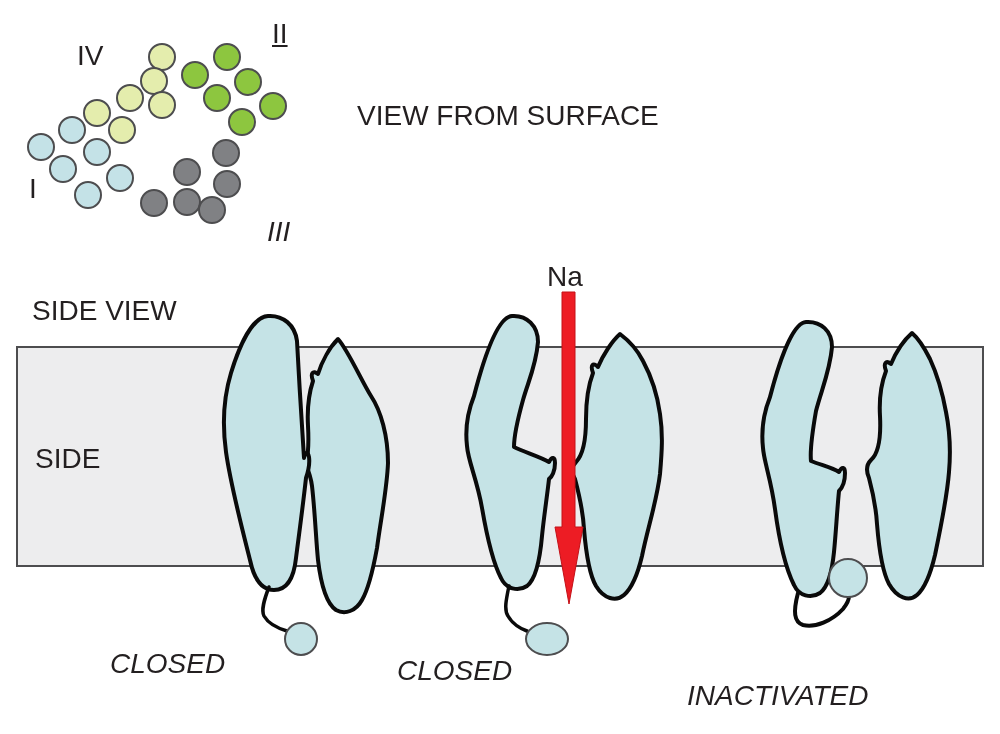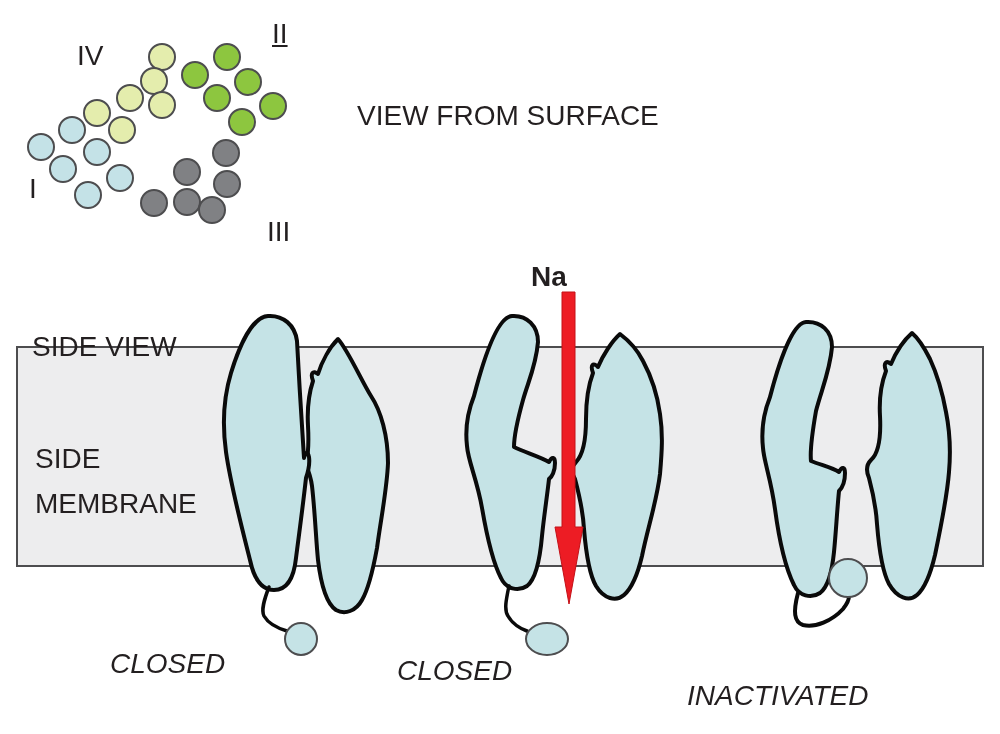--- a/index.html
+++ b/index.html
@@ -165,28 +165,27 @@
       <path class="loop" d="M 798,593 C 793,612 794,622 803,625 C 815,628 832,621 843,609 C 847,604 849,600 849,596"></path>
       <circle class="ball" cx="848" cy="578" r="19"></circle>
     </g>
   </svg>
 
   <div class="lbl" style="left:357px; top:101px;text-align:right;">VIEW FROM SURFACE</div>
 
   <div class="lbl" style="left:77px;  top:41px;">IV</div>
   <div class="lbl" style="left:272px; top:19px;text-decoration:underline;">II</div>
   <div class="lbl" style="left:29px;  top:174px;">I</div>
-  <div class="lbl" style="left:267px; top:217px;">III</div>
-
-  <div class="lbl" style="left:32px; top:296px;margin-top:36px;">SIDE VIEW</div>
+  <div class="lbl" style="left:267px; top:217px;font-style:italic;">III</div>
+
+  <div class="lbl" style="left:32px; top:296px;">SIDE VIEW</div>
 
   <div class="lbl" style="left:35px; top:444px;">SIDE</div>
-  <div class="lbl" style="left:35px; top:489px;">MEMBRANE</div>
-
-  <div class="lbl" style="left:531px; top:262px;font-weight:bold;">Na</div>
+
+  <div class="lbl" style="left:547px; top:262px;">Na</div>
 
   <div class="lbl" style="left:110px; top:589px;">
     <div>CLOSED</div>
     
   </div>
 
   <div class="lbl" style="left:397px; top:596px;">
     <div>CLOSED</div>
     
   </div>

